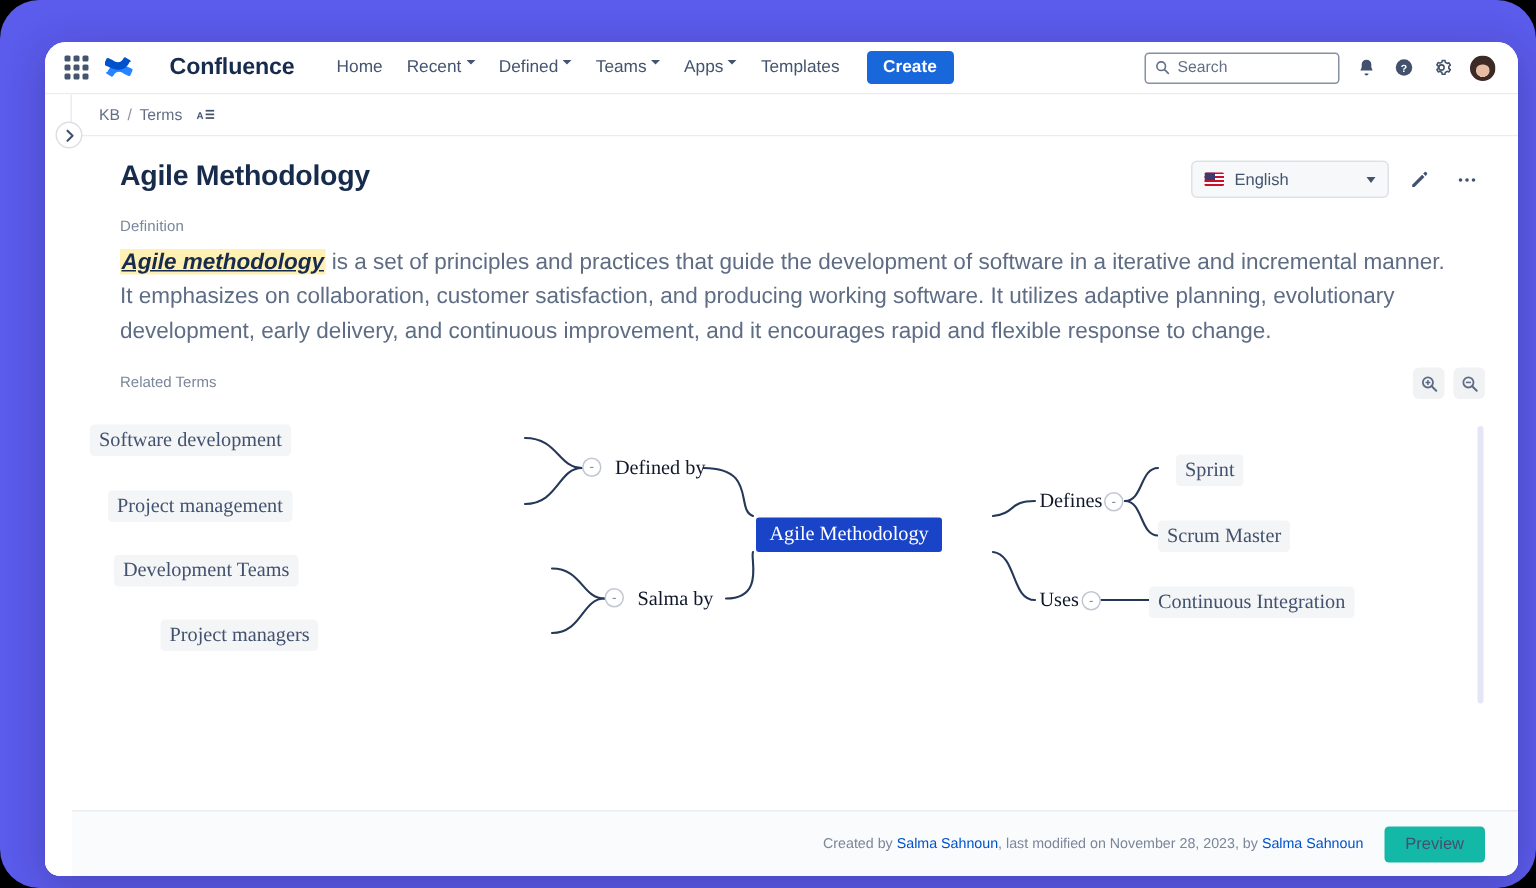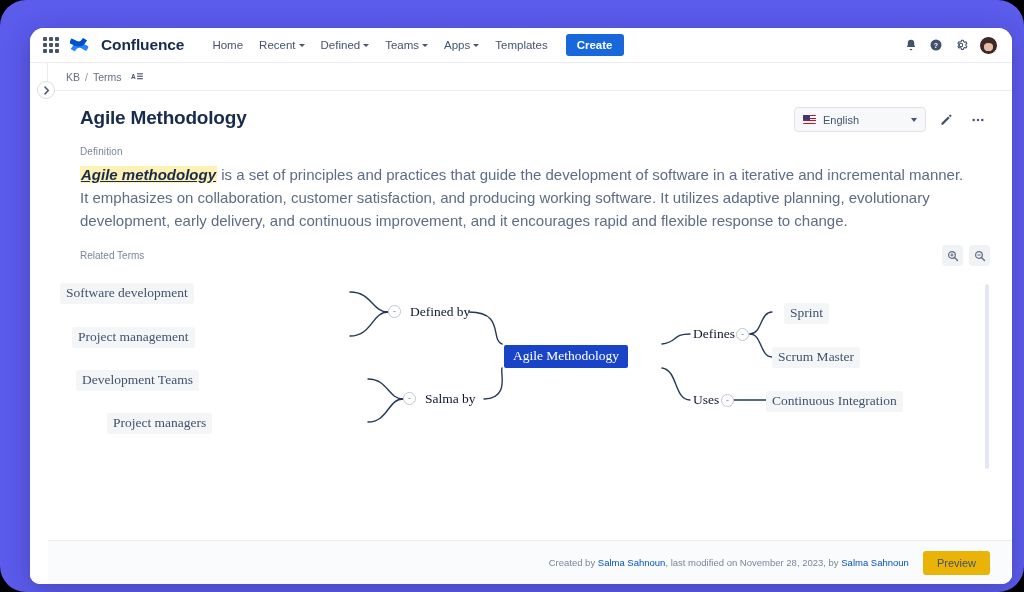--- a/index.html
+++ b/index.html
@@ -45,30 +45,30 @@
     display: grid;
     grid-template-columns: repeat(3, 1fr);
     grid-template-rows: repeat(3, 1fr);
     gap: 2px;
     padding: 1px;
     cursor: pointer;
     margin-right: 10px;
   }
   .grid-icon i { background: #44546F; border-radius: 1px; display: block; }
 
-  .brand { display: flex; align-items: center; gap: 12px; margin-right: 20px; cursor: pointer;}
+  .brand { display: flex; align-items: center; gap: 24px; margin-right: 20px; cursor: pointer;}
   .brand .logo { width: 19px; height: 19px; }
   .brand .name {
     font-size: 15.5px; font-weight: 700; color: #172B4D; letter-spacing: -0.1px;
   }
 
   .navitems { display: flex; align-items: center; gap: 0px; }
   .navitem {
     font-size: 11.5px; color: #44546F; padding: 5px 8px;
-    border-radius: 3px; cursor: pointer; display: flex; align-items: center; gap: 3px;
+    border-radius: 3px; cursor: pointer; display: flex; gap: 3px;
     white-space: nowrap;
   }
   .caret {
     width: 0; height: 0;
     border-left: 3px solid transparent;
     border-right: 3px solid transparent;
     border-top: 3.5px solid #44546F;
     margin-top: 1px;
   }
   .create-btn {
@@ -239,21 +239,21 @@
   .footer {
     position: absolute; left: 18px; right: 0; bottom: 0; height: 44px;
     border-top: 1px solid #EBECF0;
     background: #FAFBFC;
     display: flex; align-items: center; justify-content: flex-end;
     padding-right: 22px; gap: 14px;
   }
   .footer-meta { font-size: 9.5px; color: #7A869A; }
   .footer-meta a { color: #0052CC; text-decoration: none; cursor: pointer; }
   .preview-btn {
-    background: #eab308; color: #42526E; font-size: 11px;
+    background: #14b8a6; color: #42526E; font-size: 11px;
     padding: 6px 14px; border-radius: 3px; cursor: pointer; border: none;
     font-family: "Liberation Sans", sans-serif;
   }
 </style>
 </head>
 <body>
 
 <div id="frame">
   <div id="app">
 
@@ -300,20 +300,27 @@
           <span>Apps</span>
           <span class="caret"></span>
         </div>
         <div class="navitem">
           <span>Templates</span>
         </div>
         <button class="create-btn">Create</button>
       </div>
 
       <div class="topnav-right">
+        <div class="searchbox">
+          <svg width="10" height="10" viewBox="0 0 16 16">
+            <circle cx="6.6" cy="6.6" r="4.6" fill="none" stroke="#626F86" stroke-width="1.7"></circle>
+            <line x1="10.2" y1="10.2" x2="14.2" y2="14.2" stroke="#626F86" stroke-width="1.7" stroke-linecap="round"></line>
+          </svg>
+          <span class="ph">Search</span>
+        </div>
 
         <span class="icon-btn">
           <svg width="14" height="14" viewBox="0 0 24 24" fill="#42526E">
             <path d="M12 3a5.5 5.5 0 0 0-5.5 5.5v3.1L5 15.3h14l-1.5-3.7V8.5A5.5 5.5 0 0 0 12 3zm0 18a2.4 2.4 0 0 0 2.4-2.2H9.6A2.4 2.4 0 0 0 12 21z"></path>
           </svg>
         </span>
 
         <span class="icon-btn">
           <svg width="14" height="14" viewBox="0 0 24 24">
             <circle cx="12" cy="12" r="9.4" fill="#42526E"></circle>

